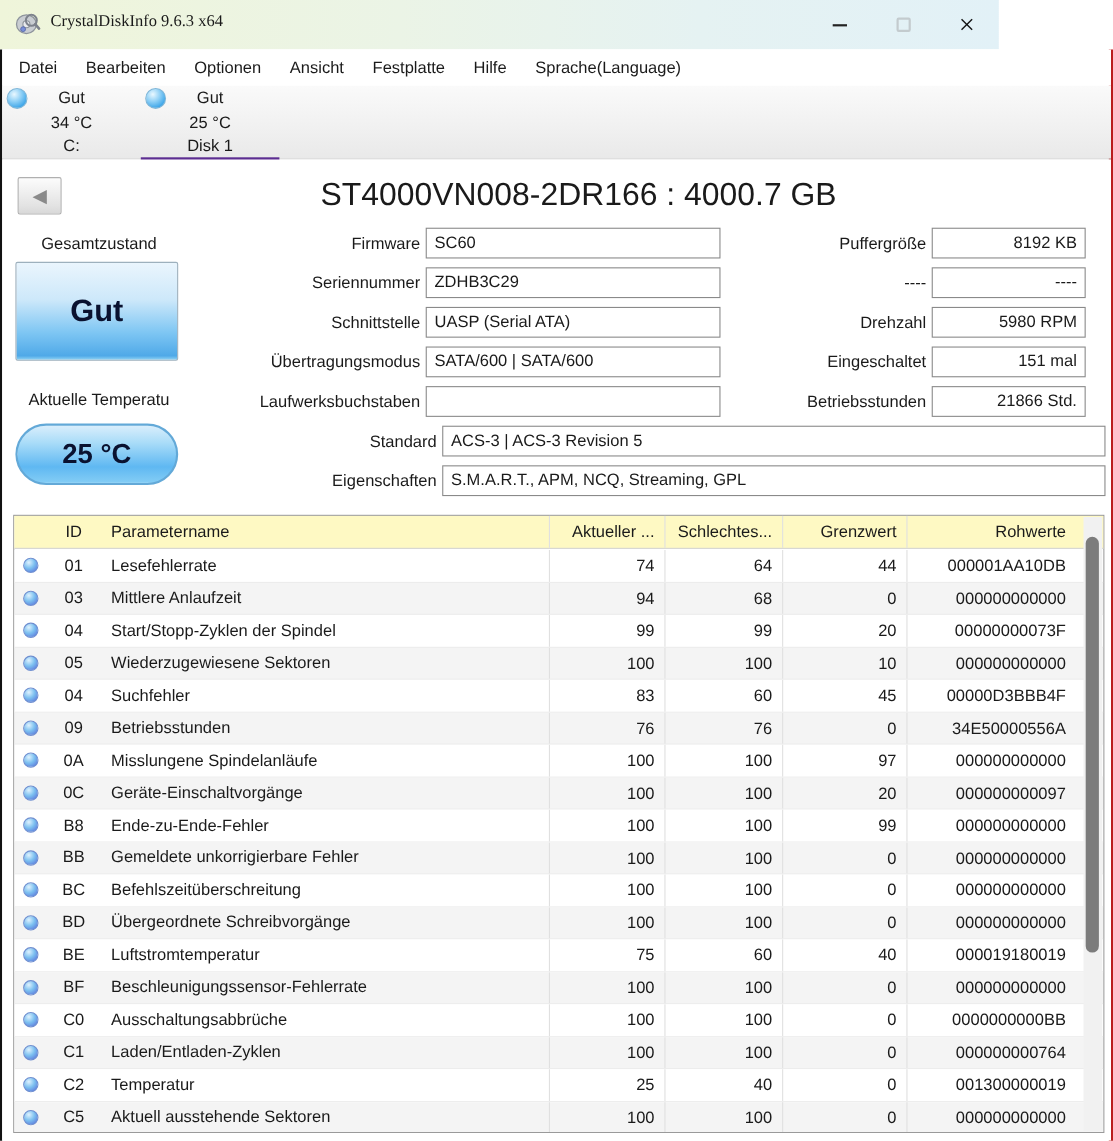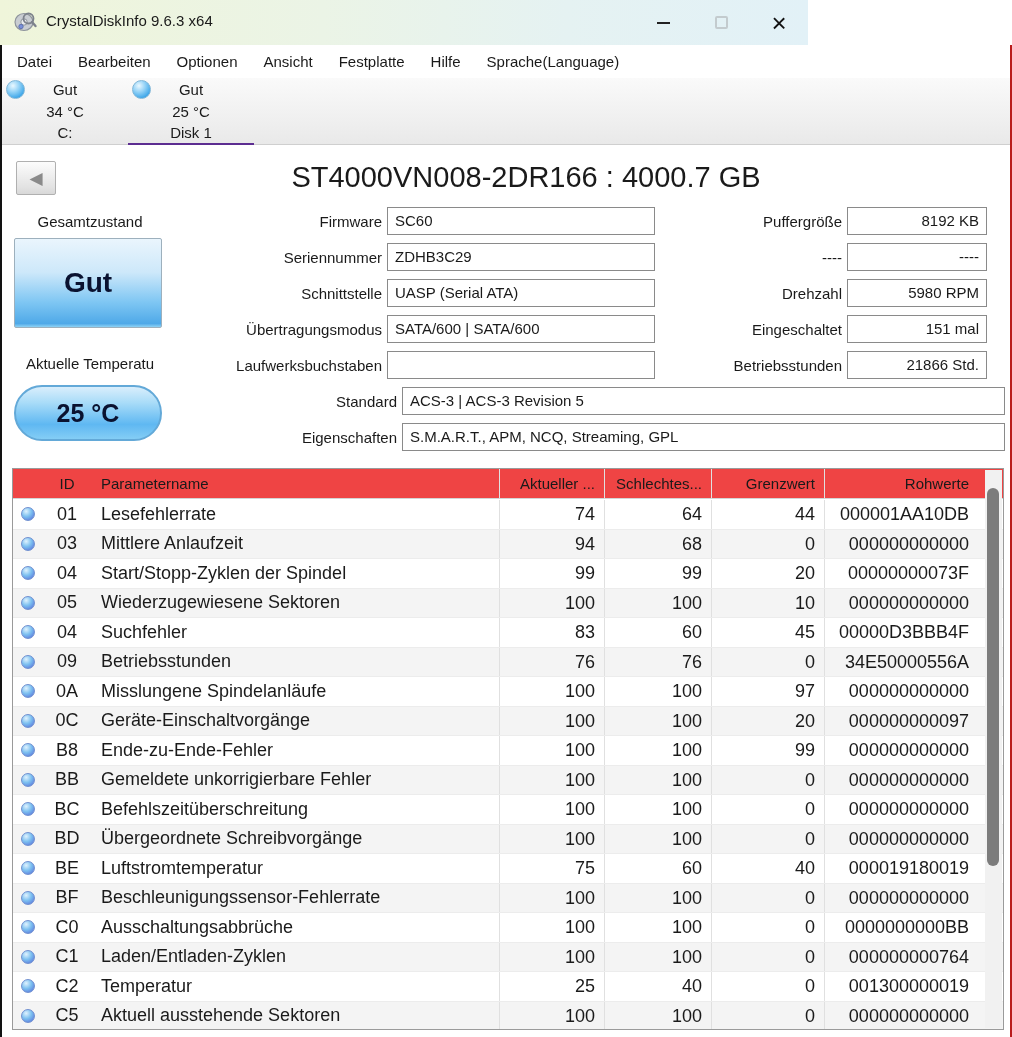--- a/index.html
+++ b/index.html
@@ -4,23 +4,23 @@
 <style>
   * { margin:0; padding:0; box-sizing:border-box; }
   html,body { width:1012px; height:1037px; }
   body {
     font-family:"Liberation Sans", sans-serif;
     color:#1a1a1a; background:#fff; position:relative; overflow:hidden;
   }
 
   
   .titlebar {
-    position:absolute; left:0; top:0; width:808px; height:45px;
+    position:absolute; left:0; top:0; width:908px; height:45px;
     background:linear-gradient(90deg,#eff5da 0%,#ebf4e6 40%,#e5f2f2 70%,#e2f1f7 100%);
-    display:flex; align-items:center;
+    display:flex; align-items:center;font-family:Liberation Serif, serif;
   }
   .app-icon { position:absolute; left:12px; top:9px; width:26px; height:26px; }
   .win-title { position:absolute; left:46px; top:12px; font-size:15px; }
   .win-controls { position:absolute; right:0; top:0; height:45px; display:flex; }
   .win-btn { width:58px; height:45px; display:flex; align-items:center; justify-content:center; cursor:default; }
   .glyph-min { width:13px; height:2px; background:#222; display:block; }
   .glyph-max { width:13px; height:13px; border:2px solid #c3cbce; border-radius:2px; display:block; }
   .glyph-close { font-size:26px; line-height:26px; color:#111; font-weight:400; }
 
   
@@ -95,23 +95,23 @@
   .fields-mid .field-box { width:268px; }
   .fields-wide .field-box { width:603px; }
   .fields-right .field-box { width:140px; text-align:right; }
 
   
   .smart-table {
     position:absolute; left:10px; top:323px; width:992px; height:562px;
     border:1px solid #9a9a9a; background:#fff;
   }
   .t-grid { display:grid; grid-template-columns:30px 48px 1fr 105px 107px 113px 161px; padding-right:18px; align-items:center; }
-  .t-header { height:30px; border-bottom:1px solid #d4d4d4; background:#ef4444; font-size:15px; }
+  .t-header { height:30px; border-bottom:1px solid #d4d4d4; background:#fef9c3; font-size:15px; }
   .t-body { position:absolute; left:0; top:31px; right:0; bottom:0; overflow:hidden; }
-  .t-row { height:29.5px; font-size:18px; background:#fff; border-bottom:1px solid #ececec; }
+  .t-row { height:29.5px; font-size:15px; background:#fff; border-bottom:1px solid #ececec; }
   .t-row.alt { background:#f4f4f4; }
   .c { white-space:nowrap; overflow:hidden; }
   .c.id { text-align:center; }
   .c.name { padding-left:10px; }
   .c.num { text-align:right; padding-right:9px; border-left:1px solid #e0e0e0; height:100%; line-height:29.5px; }
   .t-header .c.num { line-height:29px; }
   .c.raw { text-align:right; padding-right:16px; border-left:1px solid #e0e0e0; height:100%; line-height:29.5px; }
   .t-header .c.raw { line-height:29px; }
   .c.dot { display:flex; align-items:center; justify-content:center; height:100%; }
   .dotglyph {

